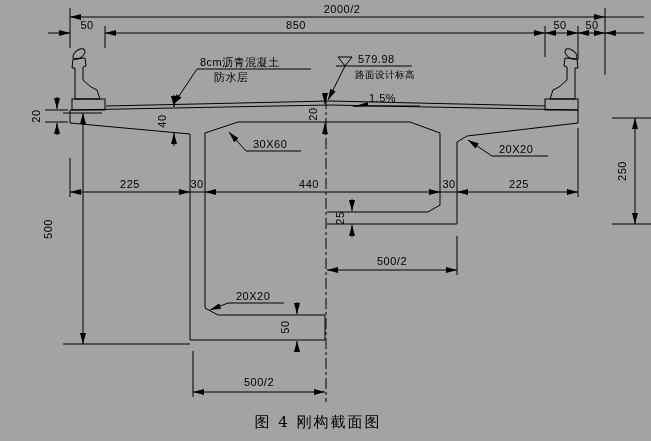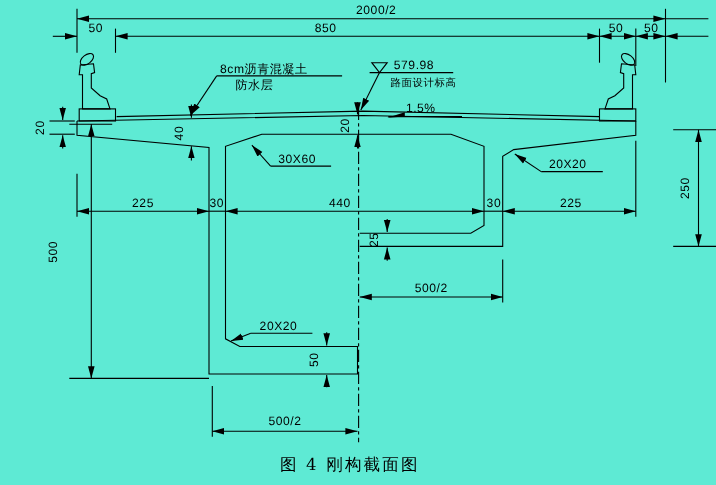--- a/index.html
+++ b/index.html
@@ -1,16 +1,16 @@
 <!DOCTYPE html>
 <html><head>
 <meta charset="utf-8">
 <style>
   html,body{margin:0;padding:0;background:#ffffff;}
-  .stage{width:651px;height:441px;background:#5eead4;position:relative;overflow:hidden;}
+  .stage{width:651px;height:441px;background:#a3a3a3;position:relative;overflow:hidden;}
   svg{display:block;}
   .ln{stroke:#000;stroke-width:1;fill:none;}
   .fil{stroke:none;fill:#000;}
   .dt{font-family:"Liberation Sans",sans-serif;font-size:11px;fill:#000;letter-spacing:.5px;}
   .dts{font-family:"Liberation Sans",sans-serif;font-size:9.5px;fill:#000;letter-spacing:.5px;}
   .cap{font-family:"DejaVu Serif","Liberation Serif",serif;font-size:15px;fill:#000;letter-spacing:2px;}
   .mid{text-anchor:middle;}
 </style>
 </head>
 <body>

